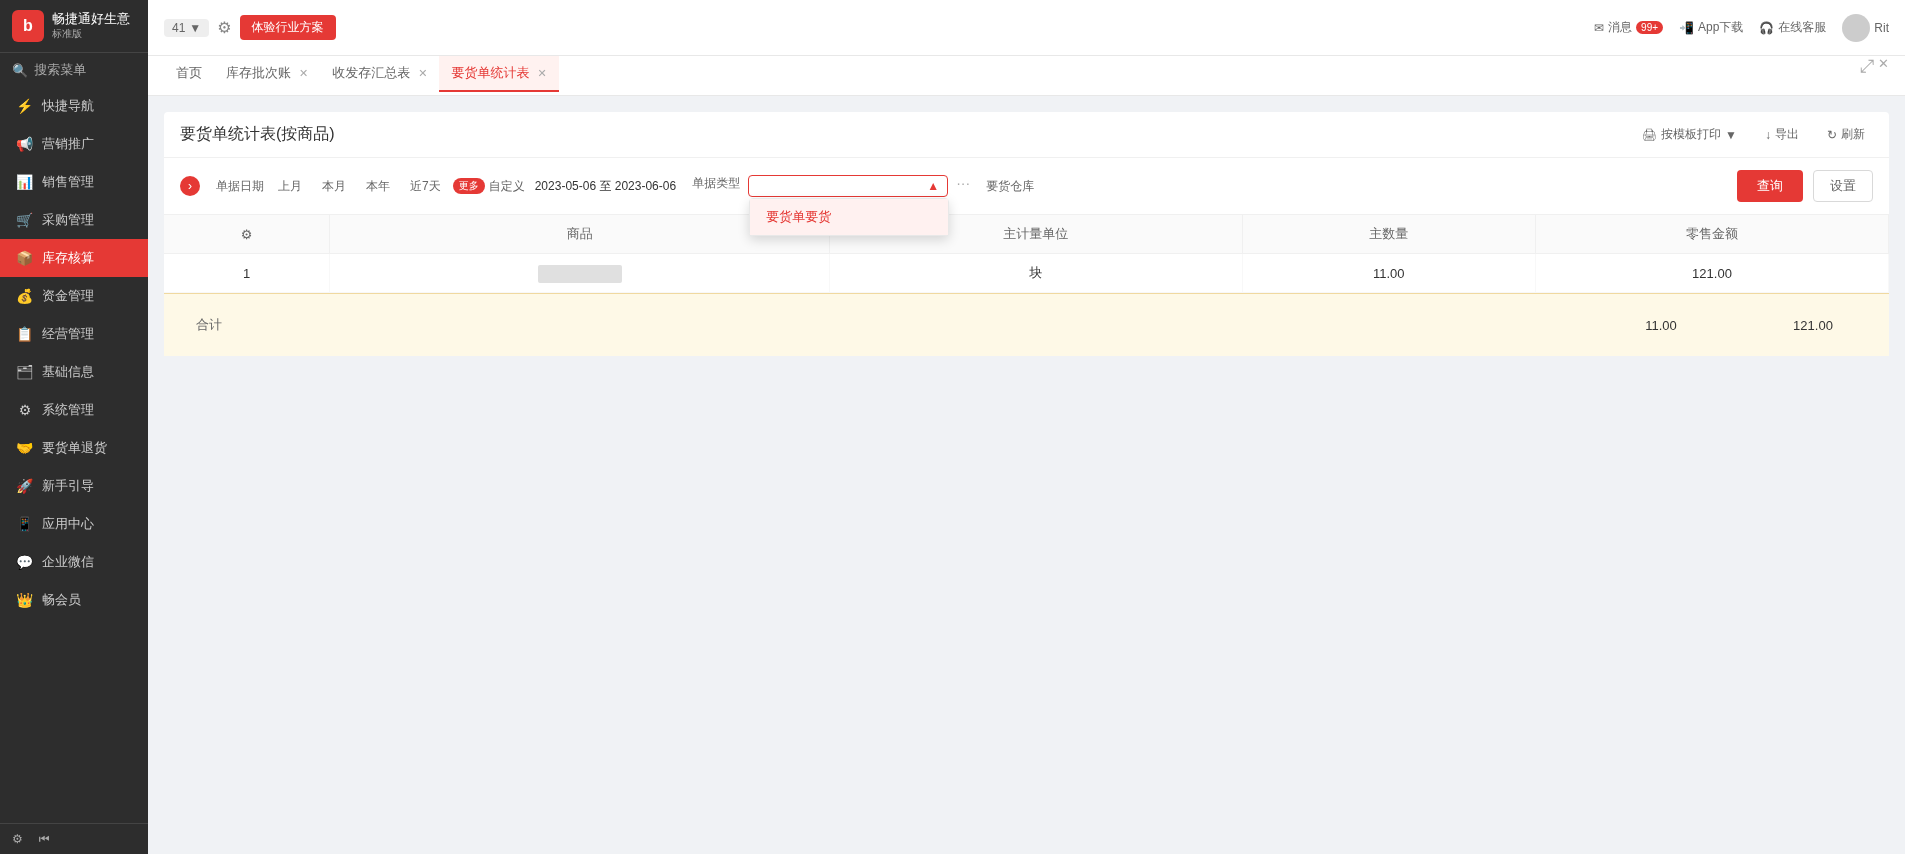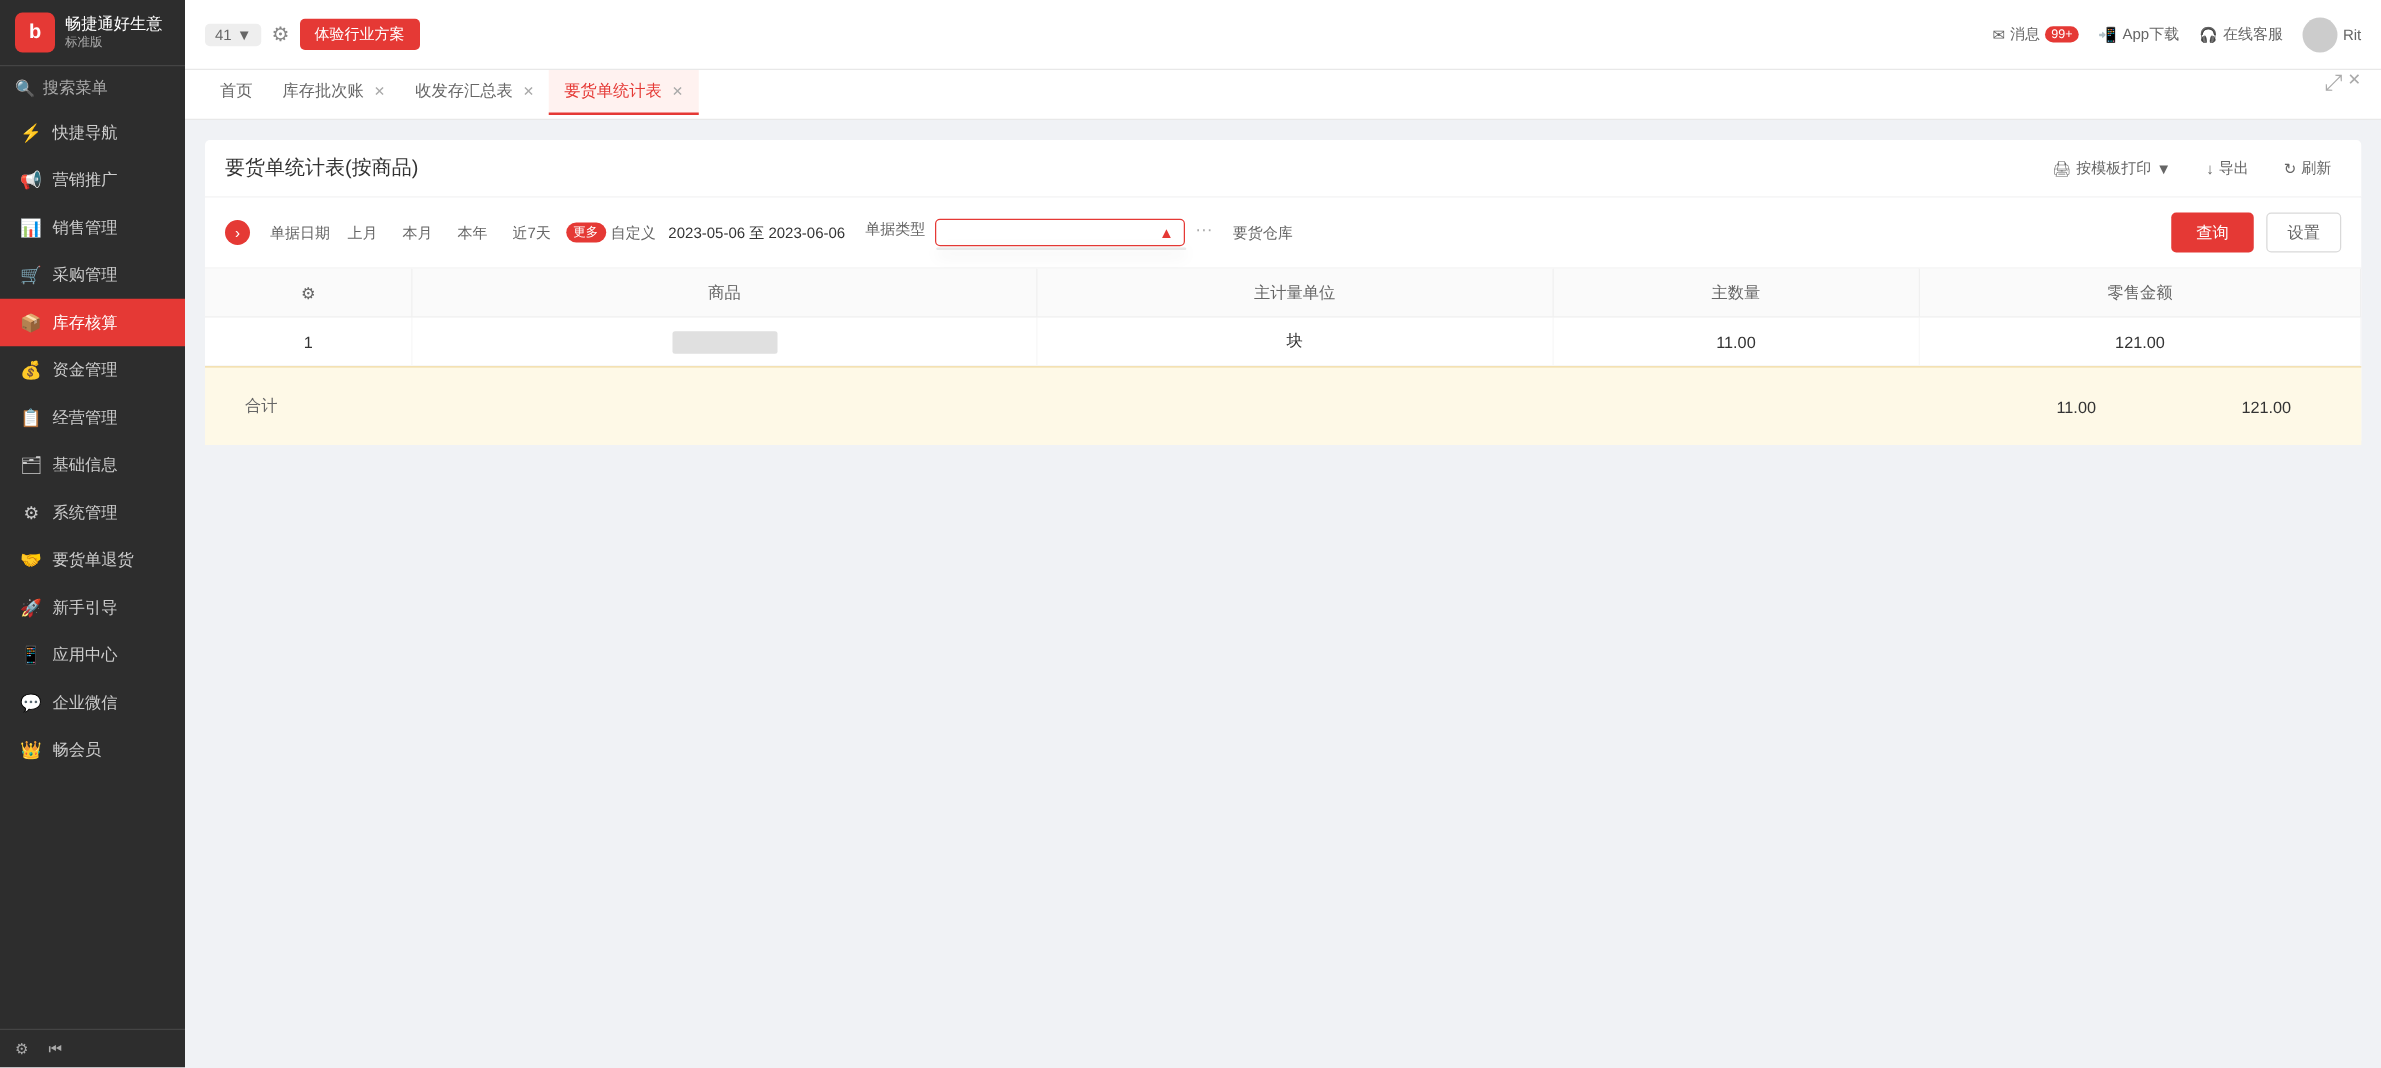--- a/index.html
+++ b/index.html
@@ -416,20 +416,21 @@
         </div>
       </div>
 
       <div class="filter-select-group">
         <span class="filter-label">单据类型</span>
         <div class="select-input-wrapper">
           <input type="text" class="select-input" value="" style="">
           <span class="select-up-arrow">▲</span>
 
           <div class="dropdown-menu">
+            <div class="dropdown-item selected">要货单要货</div>
           </div>
         </div>
         <span class="more-filters-btn">···</span>
       </div>
 
       <div class="warehouse-group">
         <span class="filter-label">要货仓库</span>
       </div>
 
       <div style="margin-left:auto;display:flex;gap:6px;">

